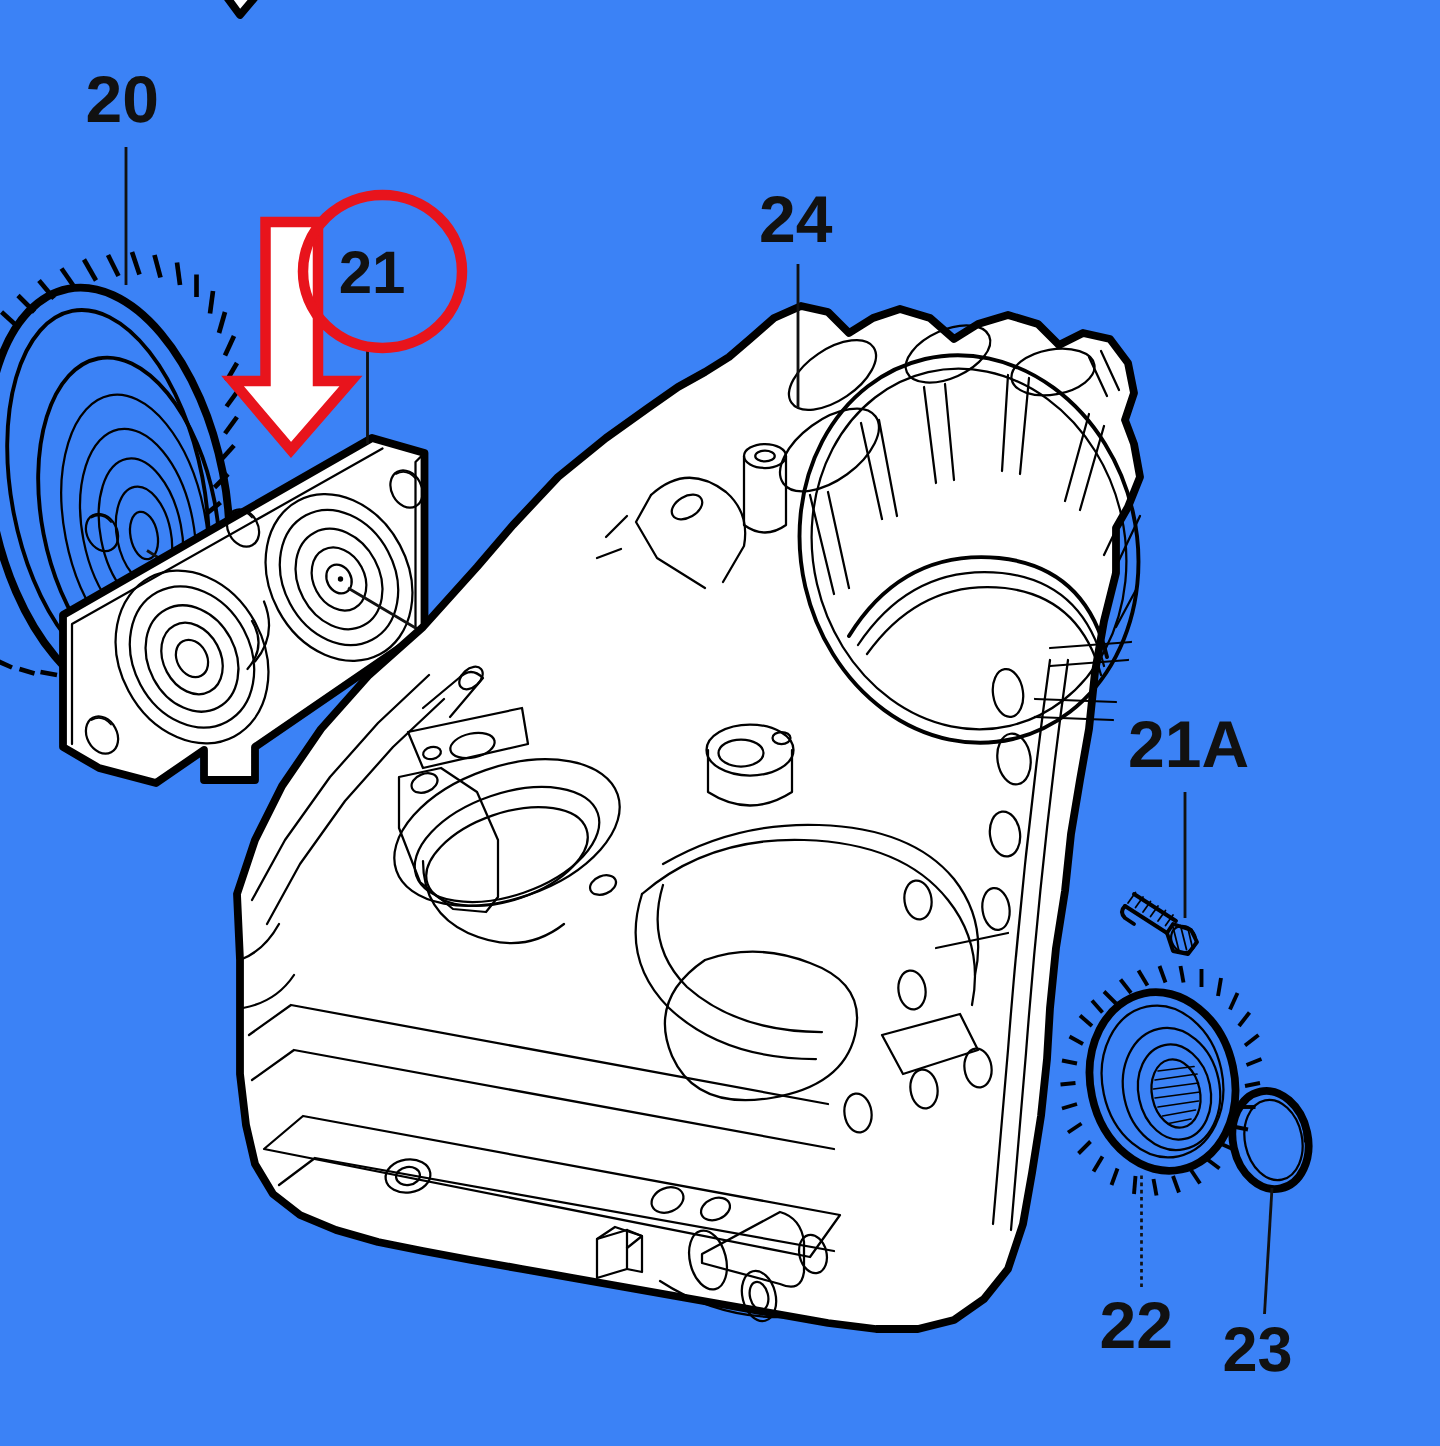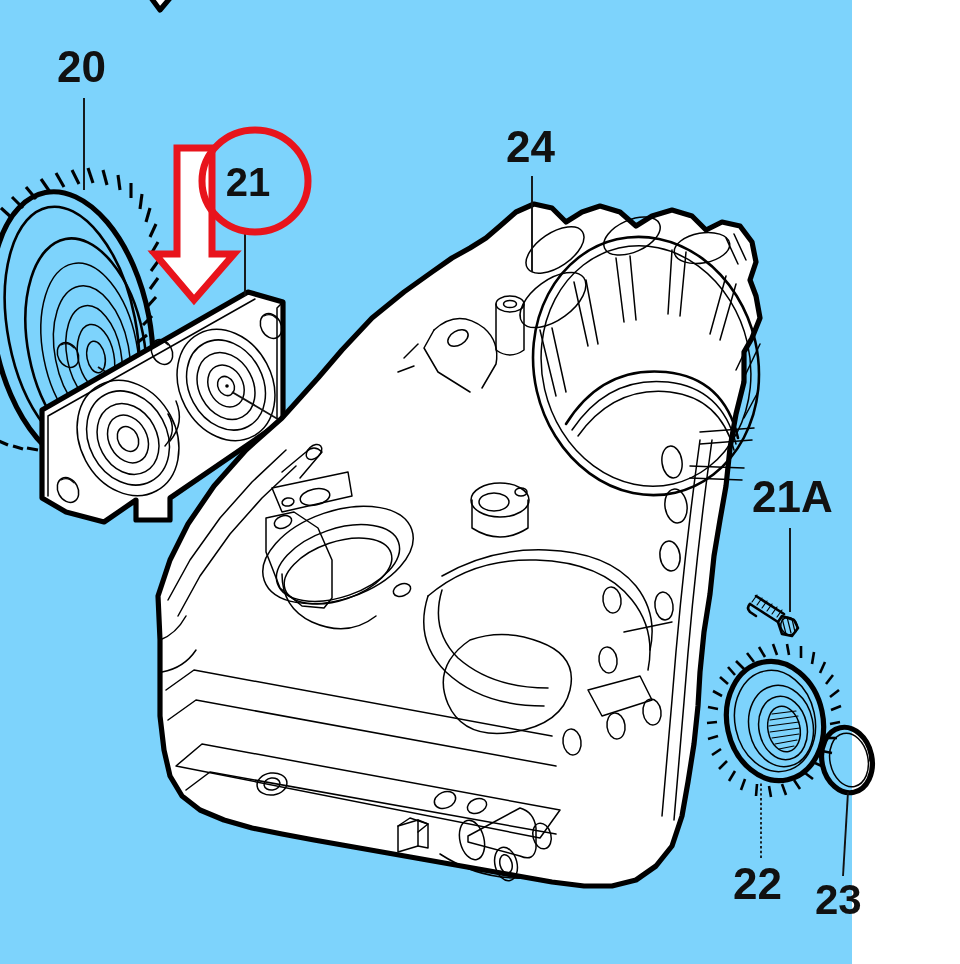--- a/index.html
+++ b/index.html
@@ -5,22 +5,22 @@
 <style>
   html,body{margin:0;padding:0;background:#ffffff;}
   body{
     width:960px;height:964px;
     font-family:"Liberation Sans", sans-serif;
     overflow:hidden;
     position:relative;
   }
   #sheet{
     position:absolute;inset:0;
-    width:852px;height:964px;
-    background:#7dd3fc;
+    width:960px;height:964px;
+    background:#3b82f6;
   }
   svg.diagram{
     position:absolute;top:0;left:0;
     width:960px;height:964px;
     display:block;
   }
   .calloutText{
     font-family:"Liberation Sans", sans-serif;
     font-weight:bold;
     fill:#111111;

